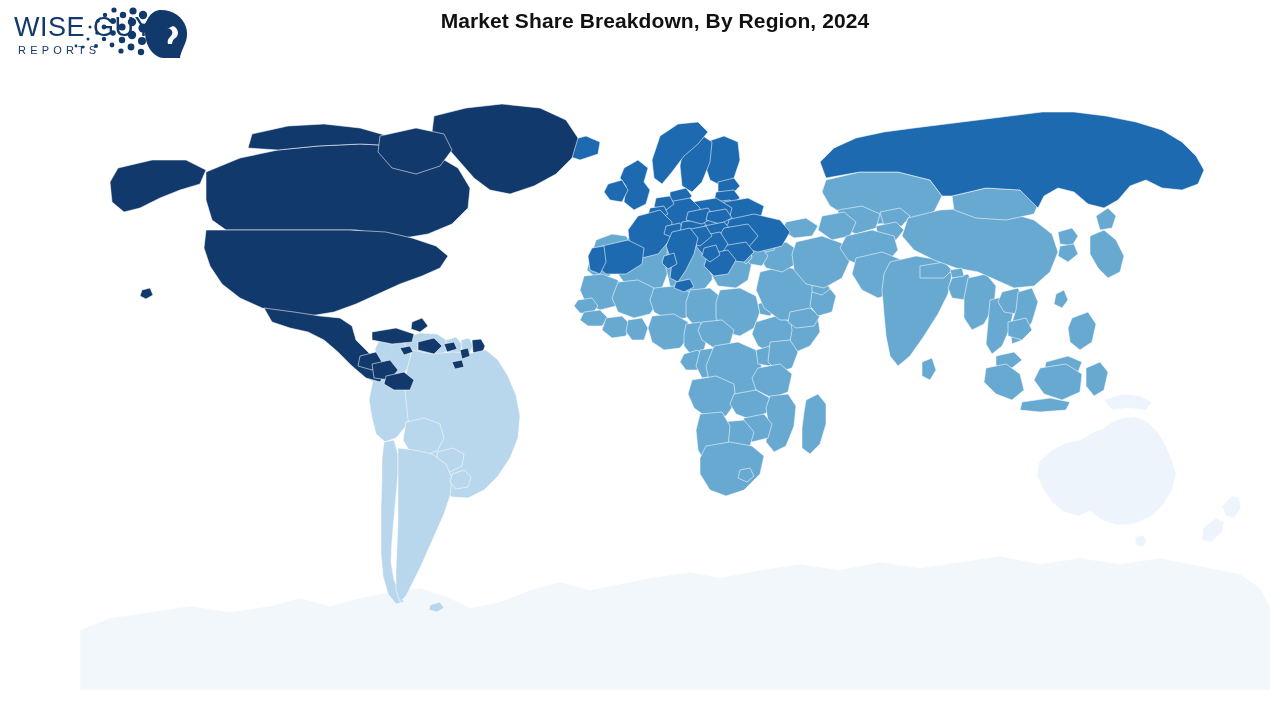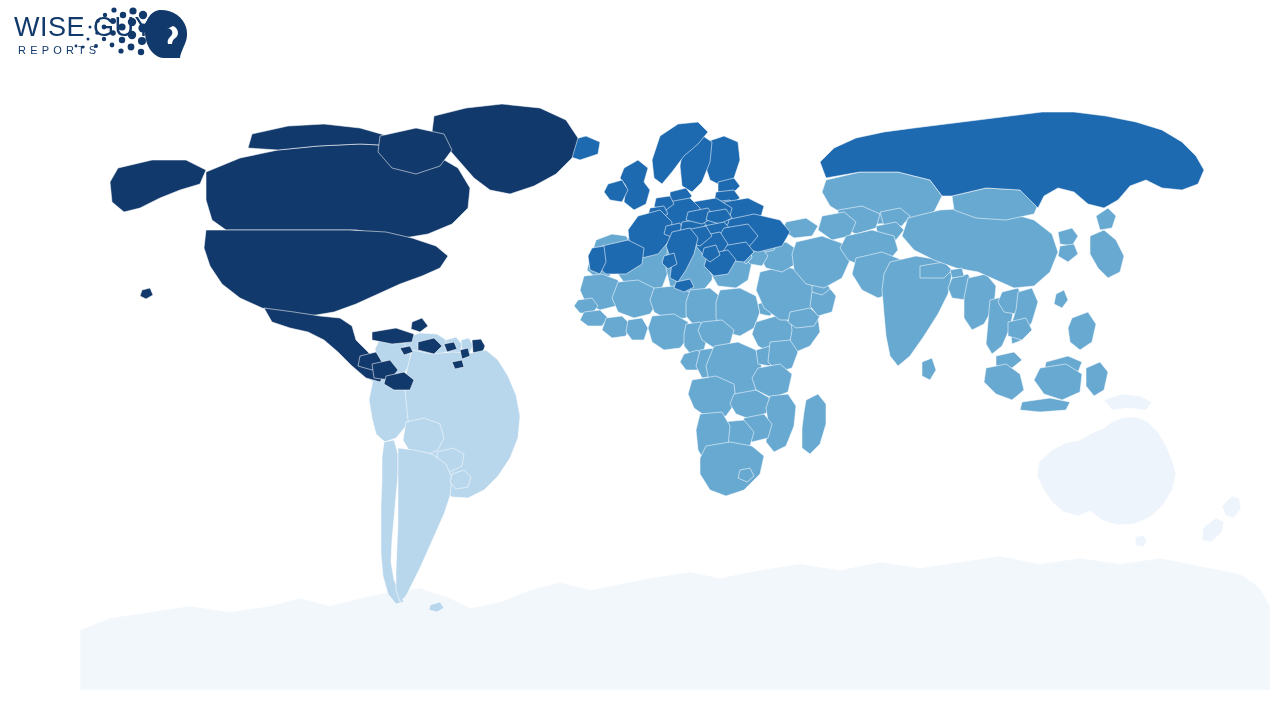--- a/index.html
+++ b/index.html
@@ -110,20 +110,21 @@
         <circle cx="87" cy="27" r="1.8"></circle>
         <circle cx="86" cy="40" r="2.0"></circle>
         <circle cx="80" cy="21" r="1.5"></circle>
         <circle cx="78" cy="33" r="1.5"></circle>
         <circle cx="73" cy="41" r="1.6"></circle>
         <circle cx="66" cy="40" r="1.4"></circle>
       </g>
     </svg>
   </div>
 
+  <div class="chart-title">Market Share Breakdown, By Region, 2024</div>
 
   <div class="map-wrap">
     <svg viewBox="0 0 1280 670" xmlns="http://www.w3.org/2000/svg">
 
       <g>
         <path class="country" fill="#F2F7FC" stroke="#F2F7FC" d="M80 580 L110 568 L150 562 L190 556 L230 562 L270 556 L300 548 L330 556
              L360 548 L390 542 L420 538 L450 548 L470 558 L500 552 L530 540 L560 532
              L590 540 L620 534 L650 528 L690 522 L720 528 L760 520 L800 514 L840 520
              L880 512 L920 518 L960 512 L1000 506 L1040 514 L1080 508 L1120 514
              L1160 508 L1200 516 L1240 524 L1260 538 L1270 556 L1270 640 L80 640 Z"></path>

